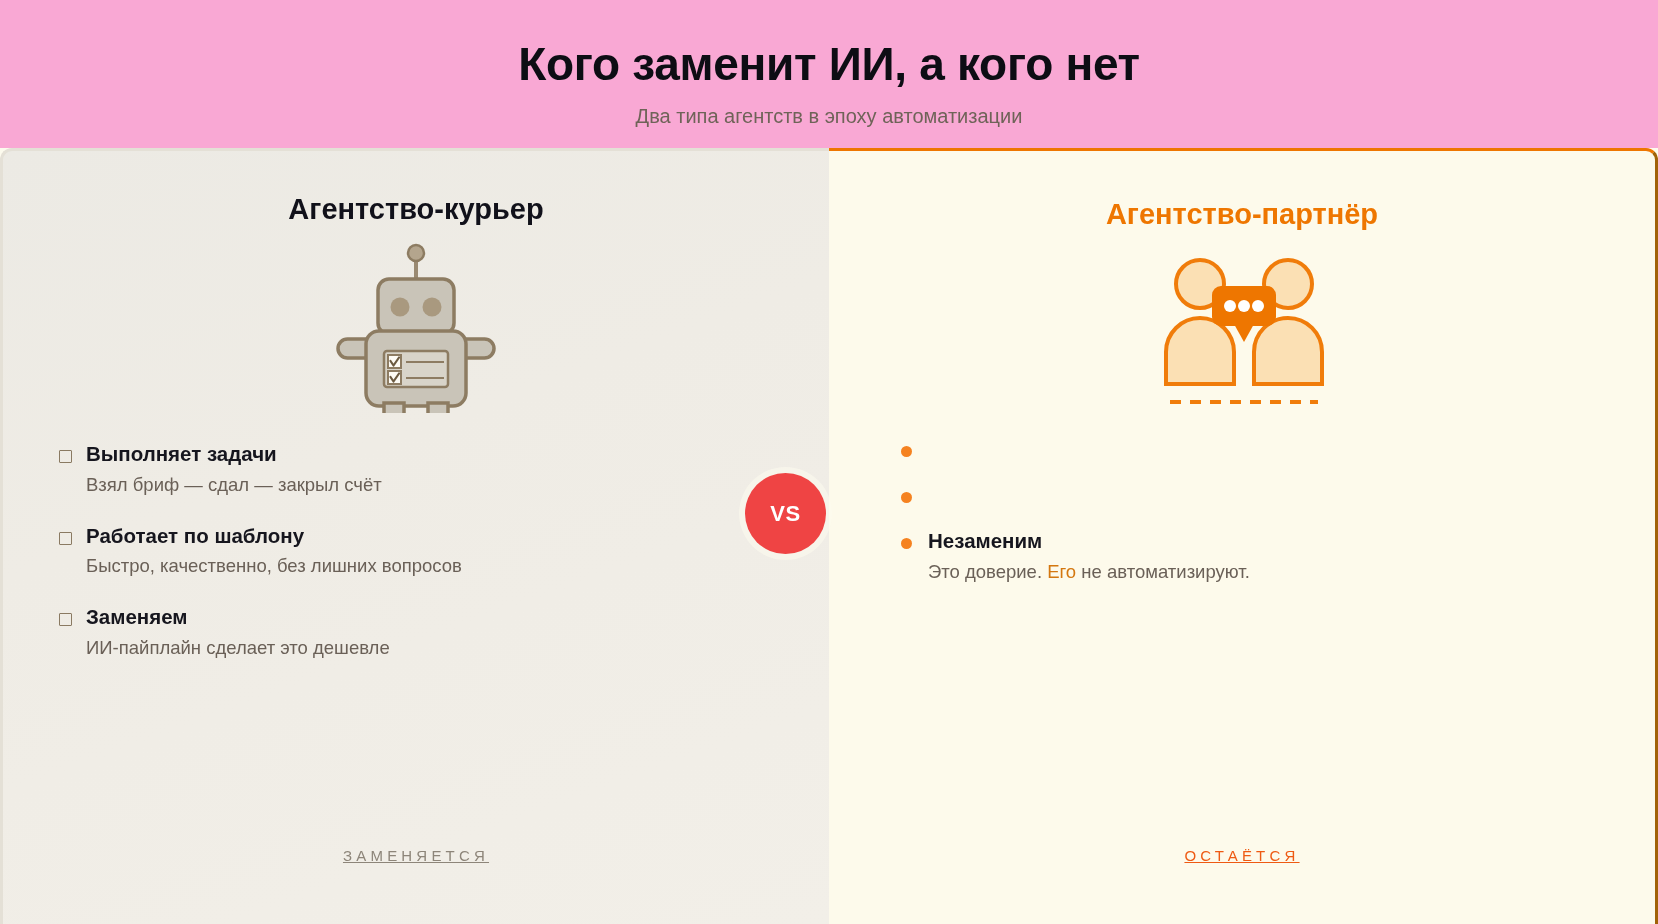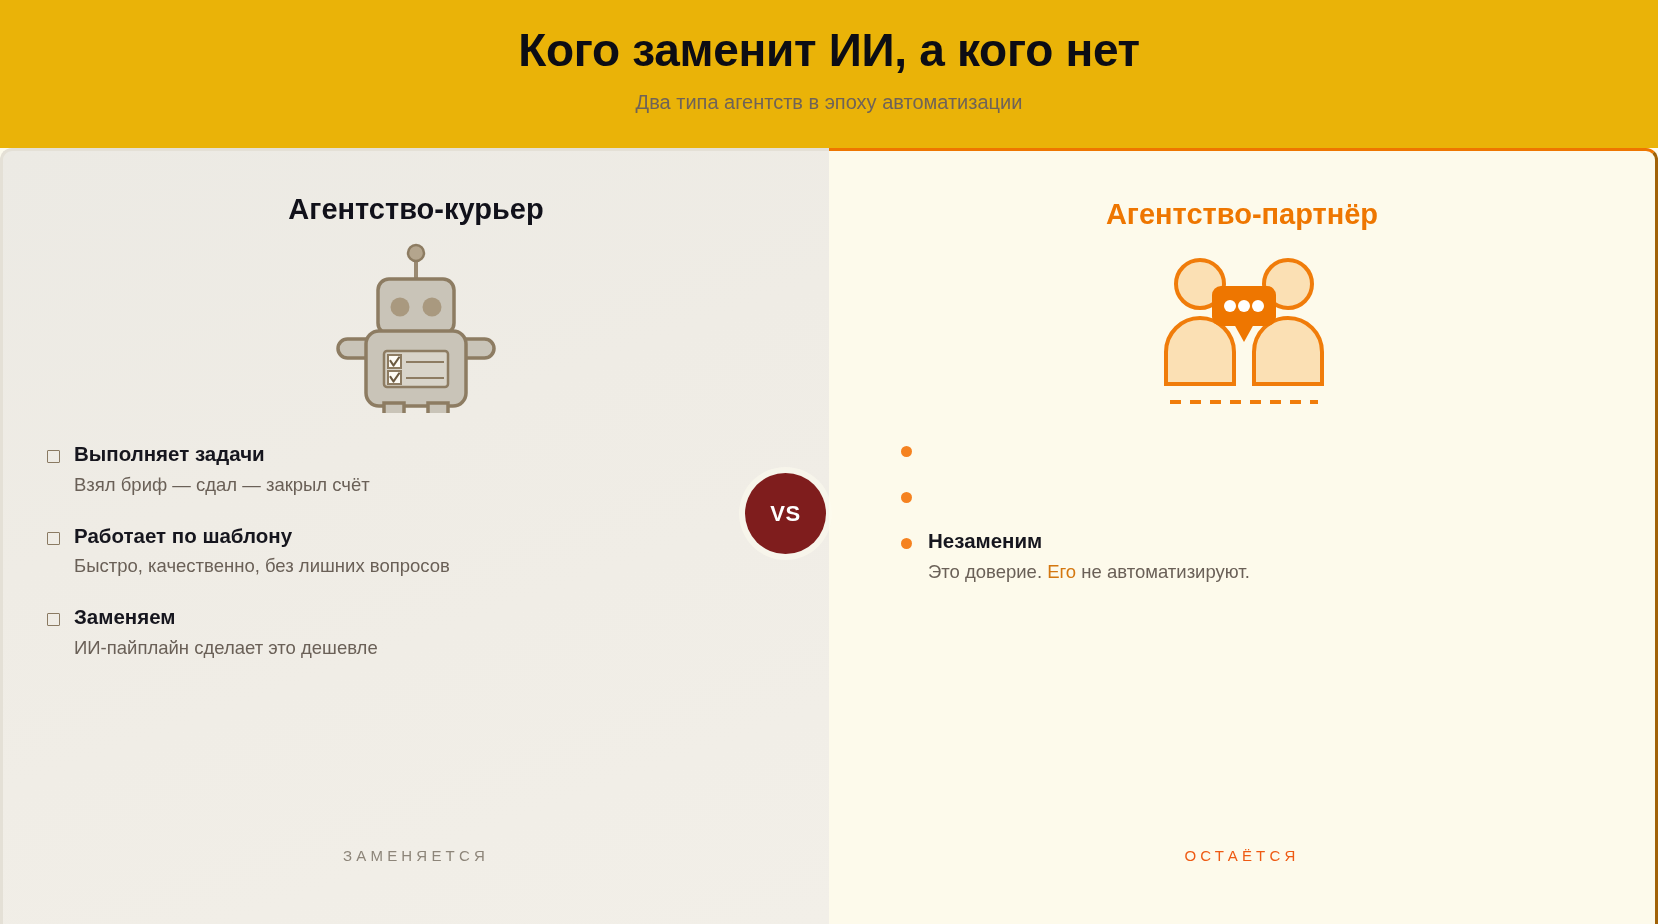--- a/index.html
+++ b/index.html
@@ -13,26 +13,26 @@
   body {
     font-family: "Liberation Sans", "DejaVu Sans", sans-serif;
     background: #fdfbee;
     position: relative;
   }
 
   
   .header {
     width: 100%;
     height: 148px;
-    background: #eab308;
+    background: #f9a8d4;
     display: flex;
     flex-direction: column;
     align-items: center;
     justify-content: flex-start;
-    padding-top: 24px;
+    padding-top: 38px;
   }
 
   .page-title {
     font-size: 46px;
     font-weight: bold;
     color: #0d0d14;
     letter-spacing: -0.3px;
     line-height: 1.15;
     text-align: center;
   }
@@ -92,21 +92,21 @@
     display: flex;
     align-items: center;
     justify-content: center;
     margin-top: 14px;
   }
   .card-right .icon-wrap { margin-top: 8px; }
 
   
   .list {
     margin-top: 26px;
-    padding-left: 44px;
+    padding-left: 56px;
     padding-right: 30px;
   }
   .card-right .list { padding-left: 72px; margin-top: 22px; }
 
   .list-item { display: flex; margin-bottom: 25px; }
   .list-item:last-child { margin-bottom: 0; }
 
   .bullet-box {
     width: 13px;
     height: 13px;
@@ -148,33 +148,34 @@
 
   
   .card-footer {
     position: absolute;
     bottom: 60px;
     width: 100%;
     text-align: center;
     font-size: 15px;
     letter-spacing: 4.2px;
     font-weight: normal;
+    text-decoration: underline;
   }
   .card-left .card-footer { color: #8d8579; }
   .card-right .card-footer { color: #ee5a13; }
 
   
   .vs-badge {
     position: absolute;
     left: 745px;
     top: 473px;
     width: 81px;
     height: 81px;
     border-radius: 50%;
-    background: #7f1d1d;
+    background: #ef4444;
     color: #ffffff;
     display: flex;
     align-items: center;
     justify-content: center;
     font-size: 22px;
     font-weight: bold;
     letter-spacing: 0.5px;
     z-index: 20;
     box-shadow: 0 0 0 6px rgba(253,251,238,0.55);
   }

